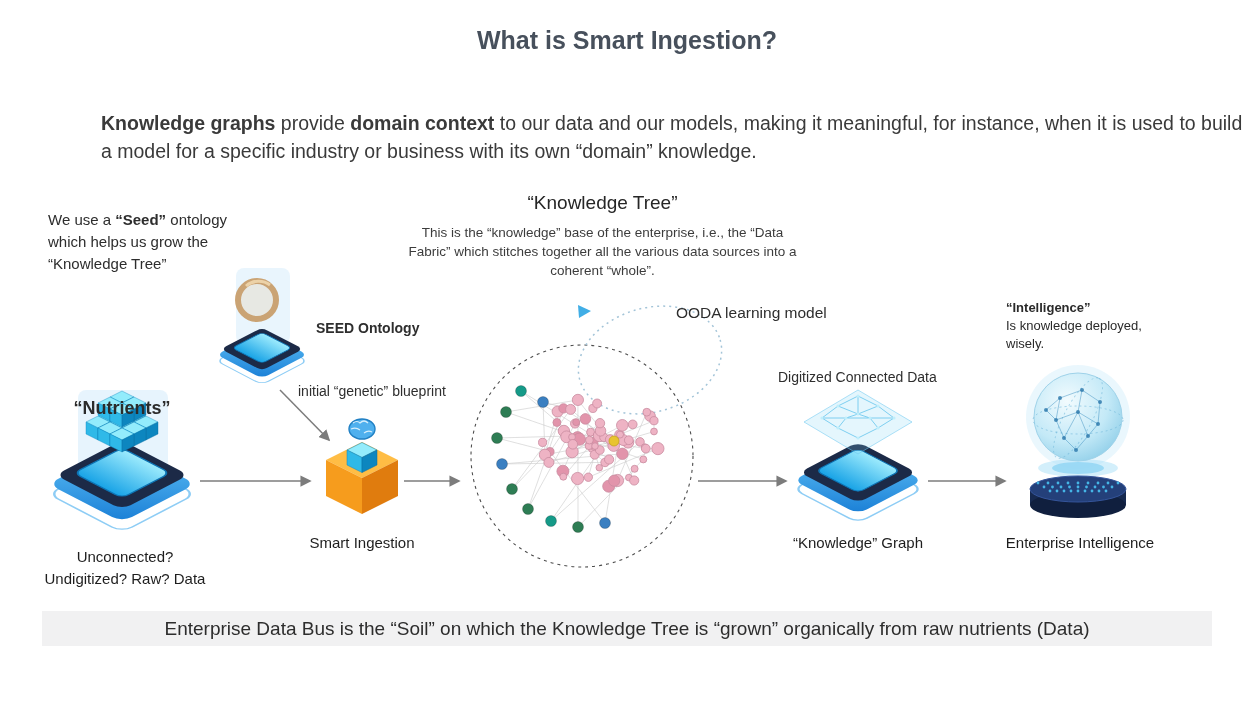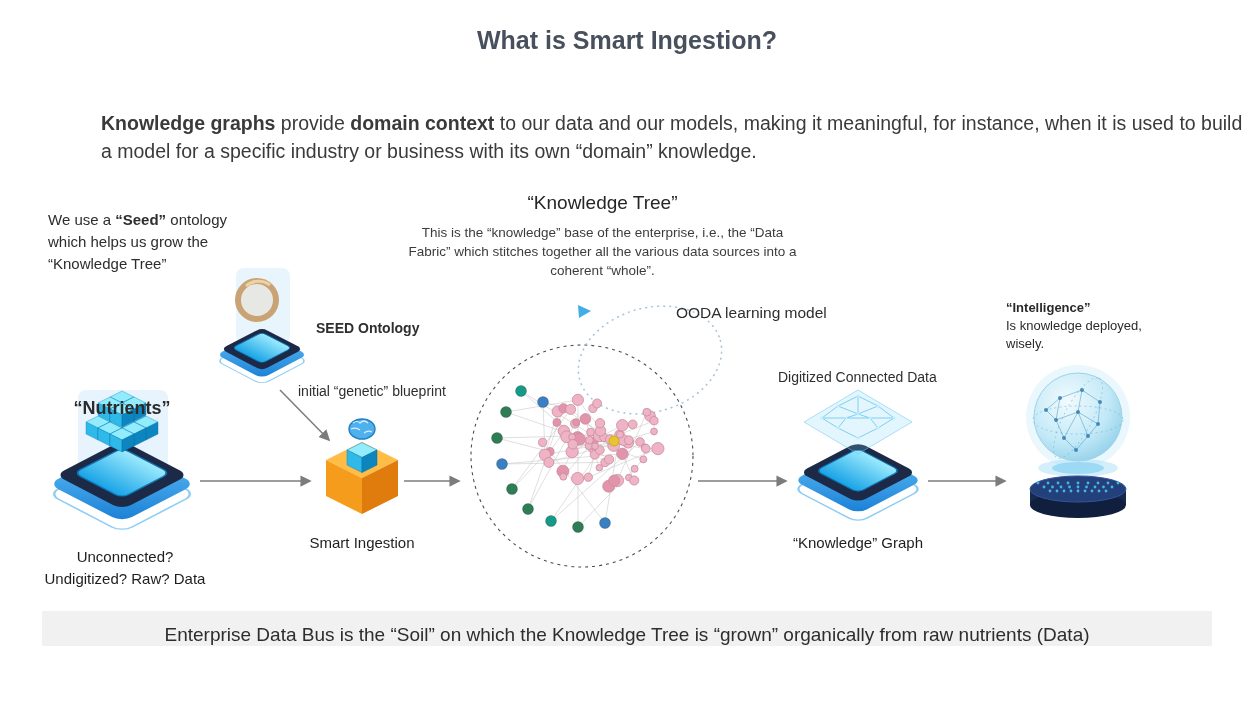--- a/index.html
+++ b/index.html
@@ -19,21 +19,21 @@
   .blueprint { top:383px; left:298px; font-size:14px; }
   .nutrients { top:362px; left:52px; width:140px; text-align:center; font-size:18px; font-weight:bold; color:#2b2b2b;margin-top:36px; }
   .digitized { top:369px; left:778px; font-size:14px; }
   .intel-note { top:299px; left:1006px; width:152px; font-size:13px; line-height:1.38; color:#2a2a2a; }
   .cap { font-size:15px; color:#1e1e1e; text-align:center; line-height:1.45; }
   .cap-nutrients { top:530px; left:25px; width:200px;margin-top:16px; }
   .cap-smart { top:532px; left:287px; width:150px; }
   .cap-kgraph { top:532px; left:783px; width:150px; }
   .cap-ei { top:532px; left:998px; width:164px; }
   .footer { top:611px; left:42px; width:1170px; height:35px; background:#f1f1f2;
-            display:flex; align-items:flex-end; justify-content:center; font-size:19px; color:#2d2d2d; }
+            display:flex; align-items:center; justify-content:center; font-size:19px; color:#2d2d2d; }
 </style>
 </head>
 <body>
 
 <div class="slide">
 
   <svg class="diagram" viewBox="0 0 1254 705" width="1254" height="705">
     <defs>
       <linearGradient id="gBase" x1="0" y1="0" x2="1" y2="1">
         <stop offset="0" stop-color="#63c4f8"></stop>
@@ -434,17 +434,18 @@
   <div class="txt lbl digitized">Digitized Connected Data</div>
 
   <div class="txt intel-note"><b>“Intelligence”</b><br><span>Is knowledge deployed, wisely.</span></div>
 
   <div class="txt cap cap-nutrients">
     <div>Unconnected?</div>
     <div>Undigitized? Raw? Data</div>
   </div>
   <div class="txt cap cap-smart">Smart Ingestion</div>
   <div class="txt cap cap-kgraph">“Knowledge” Graph</div>
+  <div class="txt cap cap-ei">Enterprise Intelligence</div>
 
   <div class="txt footer">
       <span>Enterprise Data Bus is the “Soil” on which the Knowledge Tree is “grown” organically from raw nutrients (Data)</span>
     </div>
 </div>
 
 </body></html>

